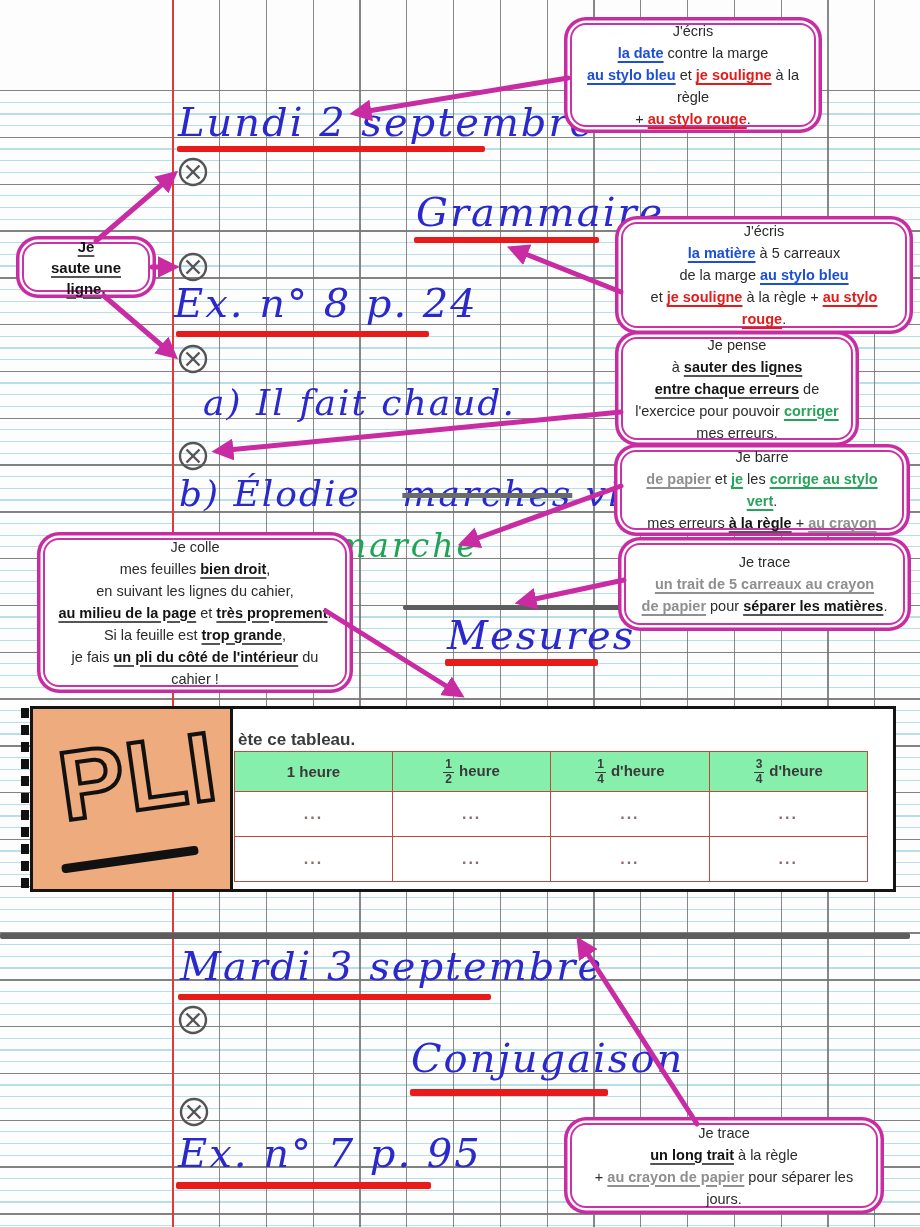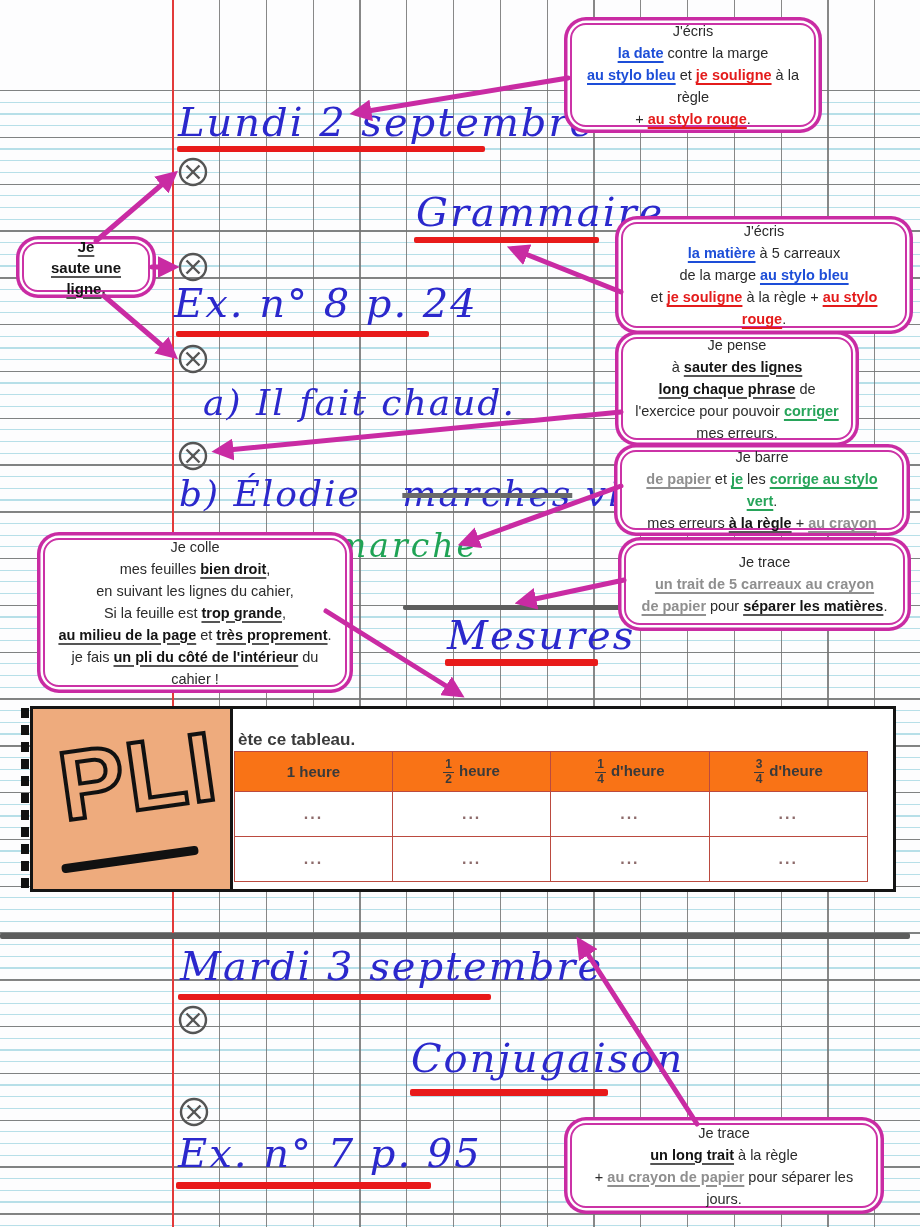--- a/index.html
+++ b/index.html
@@ -49,21 +49,21 @@
     border:3px solid #141414;box-sizing:border-box;z-index:3;overflow:hidden;}
   .pli{position:absolute;left:26px;top:18px;font-weight:bold;font-size:98px;line-height:98px;
     letter-spacing:2px;transform:rotate(-8deg);color:#eeab7d;
     -webkit-text-stroke:4px #111;font-family:"Liberation Sans",sans-serif;}
   .pli-underline{position:absolute;left:28px;top:146px;width:138px;height:9px;background:#111;
     transform:rotate(-8deg);border-radius:4px;}
   .sheet-caption{position:absolute;left:238px;top:720px;z-index:3;font-weight:bold;font-size:17px;color:#3b3b3b;margin-top:10px;}
   .ws-table{position:absolute;left:234px;top:751px;width:634px;z-index:3;border-collapse:collapse;
     font-family:"Liberation Sans",sans-serif;}
   .ws-table th,.ws-table td{border:1.6px solid #bb4a3f;width:158px;text-align:center;}
-  .ws-table th{background:#f97316;height:37px;font-size:15px;color:#3a3a3a;font-weight:bold;}
+  .ws-table th{background:#86efac;height:37px;font-size:15px;color:#3a3a3a;font-weight:bold;}
   .ws-table td{height:42px;background:#fff;color:#8d6b6b;font-weight:bold;letter-spacing:2px;}
   .frac{display:inline-flex;flex-direction:column;align-items:center;vertical-align:middle;
     line-height:1.05;font-size:12px;margin-right:5px;}
   .frac .num{border-bottom:1.6px solid #3a3a3a;padding:0 2px 1px;}
 
   
   #arrows{position:absolute;left:0;top:0;z-index:5;pointer-events:none;}
 </style>
 </head>
 <body>
@@ -200,39 +200,39 @@
     </div>
   <div class="callout" style="left:621px;top:222px;width:286px;height:106px;">
       <div><span>J'écris</span></div>
       <div><span class="seg-blue">la matière</span><span> à 5 carreaux</span></div>
       <div><span>de la marge </span><span class="seg-blue">au stylo bleu</span></div>
       <div><span>et </span><span class="seg-red">je souligne</span><span> à la règle + </span><span class="seg-red">au stylo rouge</span><span>.</span></div>
     </div>
   <div class="callout" style="left:621px;top:337px;width:232px;height:103px;">
       <div><span>Je pense</span></div>
       <div><span>à </span><span class="seg-black">sauter des lignes</span></div>
-      <div><span class="seg-black">long chaque phrase</span><span> de</span></div>
+      <div><span class="seg-black">entre chaque erreurs</span><span> de</span></div>
       <div><span>l'exercice pour pouvoir </span><span class="seg-green">corriger</span><span> mes erreurs.</span></div>
     </div>
   <div class="callout" style="left:620px;top:450px;width:284px;height:80px;">
       <div><span>Je barre</span></div>
       <div><span class="seg-gray">de papier</span><span> et </span><span class="seg-green">je</span><span> les </span><span class="seg-green">corrige au stylo vert</span><span>.</span></div>
       <div><span>mes erreurs </span><span class="seg-black">à la règle</span><span> + </span><span class="seg-gray">au crayon</span></div>
     </div>
   <div class="callout" style="left:624px;top:543px;width:281px;height:82px;">
       <div><span>Je trace</span></div>
       <div><span class="seg-gray">un trait de 5 carreaux au crayon</span></div>
       <div><span class="seg-gray">de papier</span><span> pour </span><span class="seg-black">séparer les matières</span><span>.</span></div>
     </div>
   <div class="callout" style="left:23px;top:538px;width:304px;height:149px;margin-left:20px;">
       <div><span>Je colle</span></div>
       <div><span>mes feuilles </span><span class="seg-black">bien droit</span><span>,</span></div>
       <div><span>en suivant les lignes du cahier,</span></div>
+      <div><span class="seg-black">au milieu de la page</span><span> et </span><span class="seg-black">très proprement</span><span>.</span></div>
       <div><span>Si la feuille est </span><span class="seg-black">trop grande</span><span>,</span></div>
-      <div><span class="seg-black">au milieu de la page</span><span> et </span><span class="seg-black">très proprement</span><span>.</span></div>
       <div><span>je fais </span><span class="seg-black">un pli du côté de l'intérieur</span><span> du cahier !</span></div>
     </div>
   <div class="callout" style="left:570px;top:1123px;width:308px;height:85px;">
       <div><span>Je trace</span></div>
       <div><span class="seg-black">un long trait</span><span> à la règle</span></div>
       <div><span>+ </span><span class="seg-gray">au crayon de papier</span><span> pour séparer les jours.</span></div>
     </div>
 
   <svg id="arrows" width="920" height="1227" viewBox="0 0 920 1227">
     <defs>

